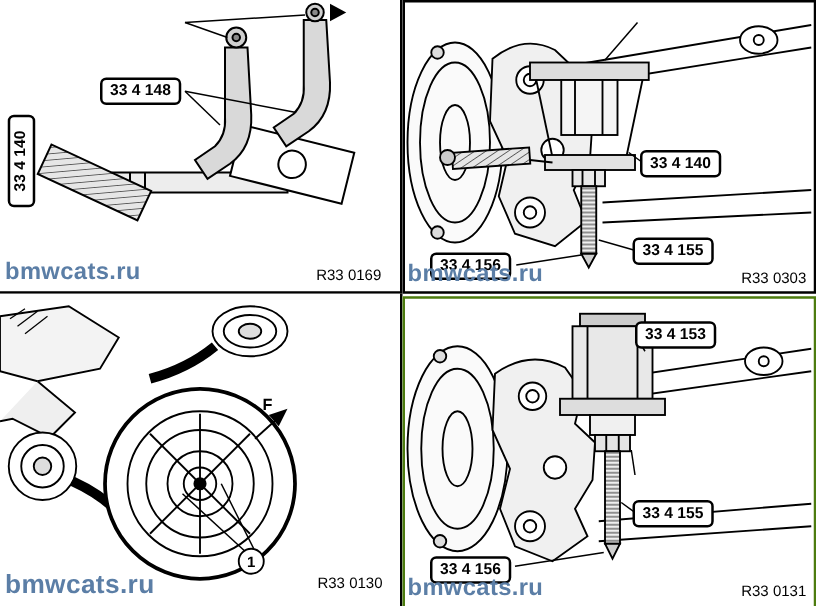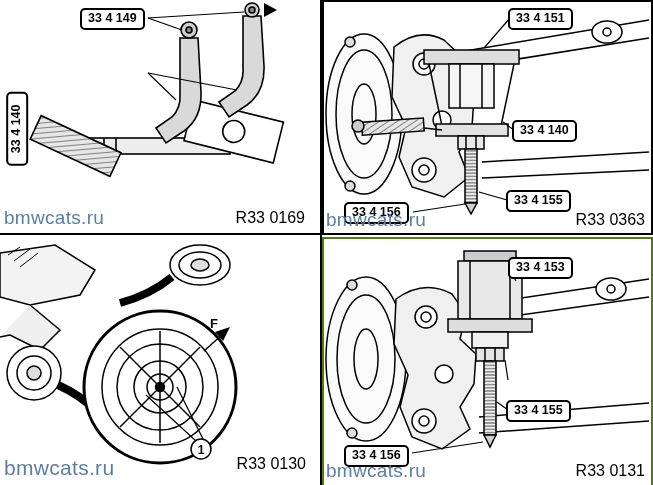--- a/index.html
+++ b/index.html
@@ -9,24 +9,24 @@
   .panel{position:absolute;box-sizing:border-box;background:#fff;overflow:hidden}
   #panel1{left:0;top:0;width:322px;height:235px;border-right:2px solid #000;border-bottom:2px solid #000}
   #panel2{left:322px;top:0;width:331px;height:235px;border:2px solid #000}
   #panel3{left:0;top:235px;width:322px;height:250px;border-right:2px solid #000}
   #panel4{left:322px;top:237px;width:331px;height:250px;border:2px solid #4d7c0f}
   .panel svg{position:absolute;left:0;top:0}
   .label{position:absolute;border:2px solid #000;border-radius:5px;background:#fff;
          font-size:12.5px;font-weight:700;padding:1px 6px;white-space:nowrap;
          line-height:1.25;z-index:3}
   .label.rot{transform:rotate(-90deg);width:74px;text-align:center;box-sizing:border-box}
-  .watermark{position:absolute;font-size:19px;font-weight:400;color:#5b7ea6;
+  .watermark{position:absolute;font-size:19px;font-weight:700;color:#5b7ea6;
              letter-spacing:.3px;z-index:4}
   .watermark.big{font-size:21px}
-  .ref{position:absolute;font-size:16px;color:#000;z-index:4}
+  .ref{position:absolute;font-size:12px;color:#000;z-index:4}
 </style>
 </head>
 <body>
 
 <div class="page">
 
   <div class="panel" id="panel1">
     <svg width="322" height="235" viewBox="0 0 322 235">
       <defs>
         <pattern id="kn1" width="5" height="5" patternUnits="userSpaceOnUse" patternTransform="rotate(60)">
@@ -65,21 +65,21 @@
         </g>
 
         <g stroke-width="1.2">
           <line x1="148" y1="18" x2="182" y2="30"></line>
           <line x1="148" y1="18" x2="244" y2="12"></line>
           <line x1="148" y1="73" x2="176" y2="100"></line>
           <line x1="148" y1="73" x2="237" y2="90"></line>
         </g>
       </g>
     </svg>
-    <div class="label" style="left:80px;top:8px">33 4 149</div>
+    <div class="label" style="left:80px;top:62px">33 4 148</div>
     <div class="label rot" style="left:-20px;top:118px">33 4 140</div>
     <div class="watermark" style="left:4px;bottom:4px">bmwcats.ru</div>
     <div class="ref" style="right:15px;bottom:6px">R33 0169</div>
   </div>
 
   <div class="panel" id="panel2">
     <svg width="327" height="231" viewBox="0 0 327 231">
       <defs>
         <pattern id="kn2" width="5" height="5" patternUnits="userSpaceOnUse" patternTransform="rotate(60)">
           <rect width="5" height="5" fill="#e6e6e6"></rect>
@@ -142,26 +142,25 @@
         </g>
 
         <g stroke-width="1.2">
           <line x1="186" y1="16" x2="160" y2="46"></line>
           <line x1="190" y1="128" x2="179" y2="120"></line>
           <line x1="183" y1="198" x2="155" y2="190"></line>
           <line x1="89" y1="210" x2="141" y2="202"></line>
         </g>
       </g>
     </svg>
-    <div class="label" style="left:184px;top:6px">33 4 151</div>
     <div class="label" style="left:188px;top:118px">33 4 140</div>
     <div class="label" style="left:182px;top:188px">33 4 155</div>
     <div class="label" style="left:20px;top:200px">33 4 156</div>
     <div class="watermark" style="left:2px;bottom:2px">bmwcats.ru</div>
-    <div class="ref" style="right:6px;bottom:4px">R33 0363</div>
+    <div class="ref" style="right:6px;bottom:4px">R33 0303</div>
   </div>
 
   <div class="panel" id="panel3">
     <svg width="320" height="250" viewBox="0 0 320 250">
       <g stroke="#000" stroke-width="1.5" fill="none">
 
         <g>
           <path d="M0,18 L55,10 L95,35 L80,60 L30,70 L0,62 Z" fill="#f3f3f3"></path>
           <path d="M30,70 L60,95 L40,115 L10,100 L0,102" fill="#efefef"></path>
           <g stroke-width="1">

